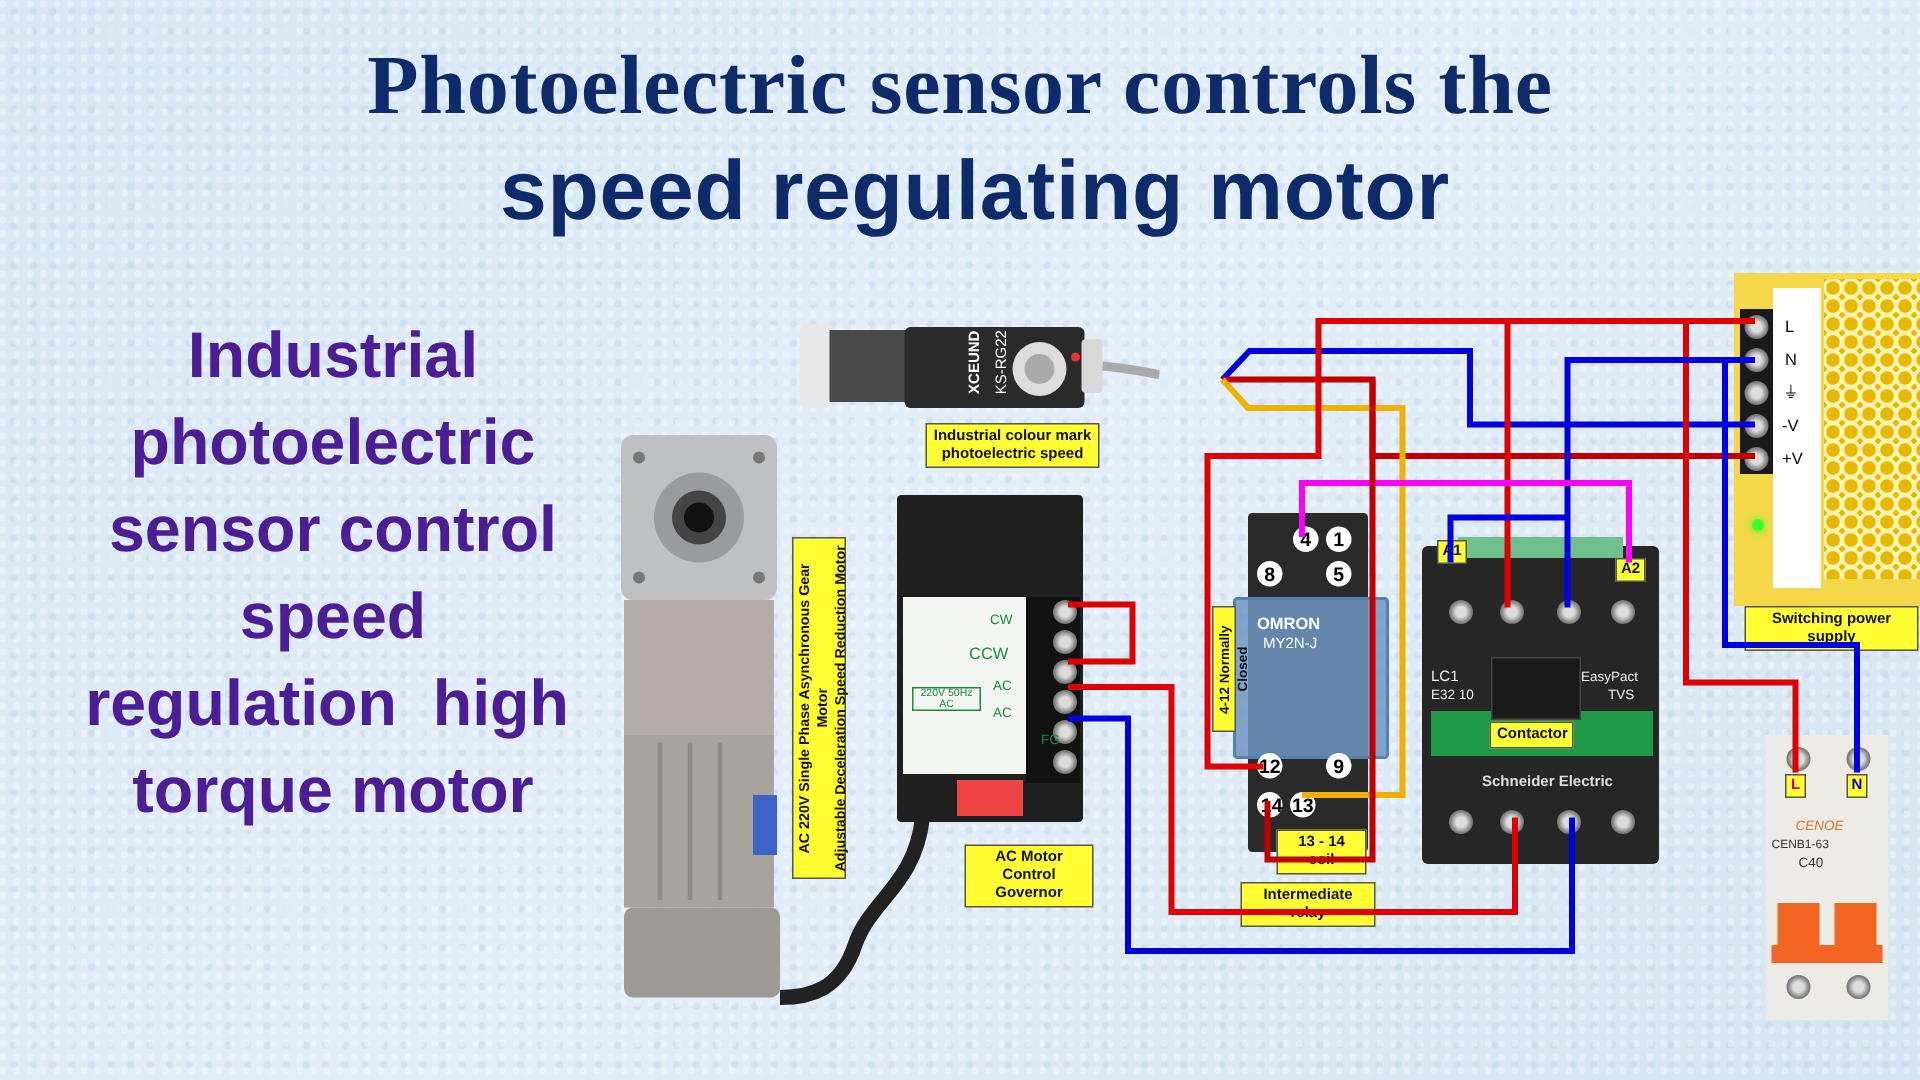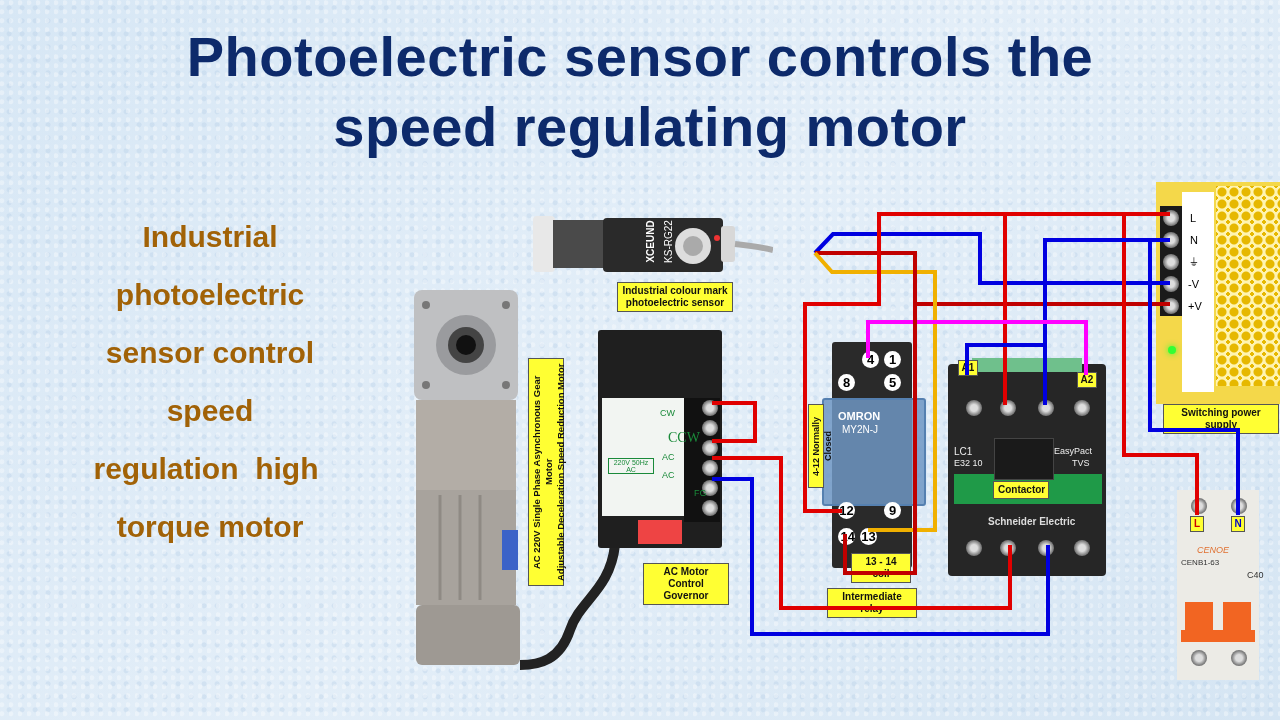--- a/index.html
+++ b/index.html
@@ -6,38 +6,38 @@
   body{width:1280px;height:720px;overflow:hidden;position:relative;
     background:#dbe9f6;
     background-image:
       radial-gradient(circle at 20% 30%, rgba(255,255,255,.35) 0 2px, transparent 3px),
       radial-gradient(circle at 70% 60%, rgba(180,205,230,.35) 0 2px, transparent 3px),
       linear-gradient(135deg,#d7e7f5 0%,#e3eef8 50%,#d5e5f3 100%);
     background-size:9px 9px, 13px 13px, 100% 100%;
     font-family:"Liberation Sans", sans-serif;}
   .title{position:absolute;left:0;width:1280px;text-align:center;color:#0d2a6b;
     font-weight:bold;font-size:56px;line-height:66px;letter-spacing:0.5px;}
-  .side{position:absolute;left:0;width:420px;text-align:center;color:#a16207;
-    font-weight:bold;font-size:30px;line-height:58px;}
+  .side{position:absolute;left:12px;width:420px;text-align:center;color:#4c1d95;
+    font-weight:bold;font-size:43px;line-height:58px;}
   .lbl{position:absolute;background:#ffff33;border:1.5px solid #555;color:#111;
     font-weight:bold;font-size:10px;line-height:12px;text-align:center;padding:2px 4px;
     box-sizing:border-box;}
   .lbl.v{writing-mode:vertical-rl;transform:rotate(180deg);}
   svg#wires{position:absolute;left:0;top:0;}
   .dev{position:absolute;}
   .pin{position:absolute;width:17px;height:17px;border-radius:50%;background:#fff;
     color:#000;font-weight:bold;font-size:13px;line-height:17px;text-align:center;}
   .screw{position:absolute;width:16px;height:16px;border-radius:50%;
     background:radial-gradient(circle,#ddd 0 30%,#888 60%,#333 100%);}
   .tlabel{position:absolute;font-size:9px;color:#eee;}
 </style>
 </head>
 <body>
 
-<div class="title" style="top:24px;">Photoelectric sensor controls the</div>
+<div class="title" style="top:24px;font-family:Liberation Serif, serif;">Photoelectric sensor controls the</div>
 <div class="title" style="top:94px;width:1300px;">speed regulating motor</div>
 
 <div class="side" style="top:208px;">
   <div>Industrial</div>
   <div>photoelectric</div>
   <div>sensor control</div>
   <div>speed</div>
   <div style="white-space:pre;margin-left:-8px;">regulation  high</div>
   <div>torque motor</div>
 </div>
@@ -79,34 +79,34 @@
       <circle cx="160" cy="38" r="10" fill="#aaa"></circle>
     <circle cx="184" cy="30" r="3" fill="#e33"></circle>
     <rect x="188" y="18" width="14" height="36" rx="3" fill="#d8d8d8"></rect>
     <path d="M202 36 C220 38, 232 40, 240 42" stroke="#aaa" stroke-width="6" fill="none"></path>
   </svg>
   <span class="tlabel" style="left:96px;top:28px;transform:rotate(-90deg);font-weight:bold;color:#fff;font-size:10px;">XCEUND</span>
   <span class="tlabel" style="left:114px;top:28px;transform:rotate(-90deg);color:#fff;font-size:10px;">KS-RG22</span>
 </div>
 <div class="lbl" style="left:617px;top:282px;width:116px;">
   <div>Industrial colour mark</div>
-  <div>photoelectric sensor</div>
+  <div>photoelectric speed</div>
 </div>
 
 <div class="dev" style="left:598px;top:330px;width:124px;height:218px;background:#1f1f1f;border-radius:3px;">
   <div style="position:absolute;left:4px;top:68px;width:82px;height:118px;background:#f2f5f2;"></div>
   <div style="position:absolute;left:86px;top:68px;width:36px;height:124px;background:#111;"></div>
   <div class="screw" style="left:104px;top:70px;"></div>
   <div class="screw" style="left:104px;top:90px;"></div>
   <div class="screw" style="left:104px;top:110px;"></div>
   <div class="screw" style="left:104px;top:130px;"></div>
   <div class="screw" style="left:104px;top:150px;"></div>
   <div class="screw" style="left:104px;top:170px;"></div>
   <span class="tlabel" style="left:62px;top:78px;color:#1a8a3a;font-size:9px;">CW</span>
-  <span class="tlabel" style="left:70px;top:100px;color:#1a8a3a;font-size:14px;font-family:Liberation Serif, serif;">CCW</span>
+  <span class="tlabel" style="left:48px;top:100px;color:#1a8a3a;font-size:11px;">CCW</span>
   <span class="tlabel" style="left:64px;top:122px;color:#1a8a3a;font-size:9px;">AC</span>
   <span class="tlabel" style="left:64px;top:140px;color:#1a8a3a;font-size:9px;">AC</span>
   <span class="tlabel" style="left:64px;top:158px;color:#1a8a3a;font-size:9px;padding-left:32px;">FG</span>
   <span class="tlabel" style="left:10px;top:128px;width:44px;border:1px solid #1a8a3a;color:#1a8a3a;font-size:7px;text-align:center;">220V 50Hz AC</span>
   <div style="position:absolute;left:40px;top:190px;width:44px;height:24px;background:#e44;"></div>
 </div>
 <div class="lbl" style="left:643px;top:563px;width:86px;">
   <div>AC Motor Control</div>
   <div>Governor</div>
 </div>
@@ -170,21 +170,21 @@
   <div style="position:absolute;left:12px;top:164px;width:8px;height:8px;border-radius:50%;background:#3f3;box-shadow:0 0 6px #3f3;"></div>
 </div>
 <div class="lbl" style="left:1163px;top:404px;width:116px;text-align:center;">Switching power supply</div>
 
 <div class="dev" style="left:1177px;top:490px;width:82px;height:190px;">
   <div style="position:absolute;left:0;top:0;width:82px;height:190px;background:#ecebe6;"></div>
   <div class="screw" style="left:14px;top:8px;"></div>
   <div class="screw" style="left:54px;top:8px;"></div>
   <span class="tlabel" style="left:20px;top:55px;color:#e07030;font-style:italic;font-size:9px;">CENOE</span>
   <span class="tlabel" style="left:4px;top:68px;color:#333;font-size:8px;">CENB1-63</span>
-  <span class="tlabel" style="left:22px;top:80px;color:#333;font-size:9px;margin-left:48px;">C40</span>
+  <span class="tlabel" style="left:22px;top:80px;color:#333;font-size:9px;">C40</span>
   <div style="position:absolute;left:8px;top:112px;width:28px;height:34px;background:#f26522;"></div>
   <div style="position:absolute;left:46px;top:112px;width:28px;height:34px;background:#f26522;"></div>
   <div style="position:absolute;left:4px;top:140px;width:74px;height:12px;background:#f26522;"></div>
   <div class="screw" style="left:14px;top:160px;"></div>
   <div class="screw" style="left:54px;top:160px;"></div>
 </div>
 <div class="lbl" style="left:1190px;top:516px;width:14px;padding:1px;color:#c00;">L</div>
 <div class="lbl" style="left:1231px;top:516px;width:14px;padding:1px;color:#00c;">N</div>
 
 <svg id="wires" width="1280" height="720" style="pointer-events:none;">

